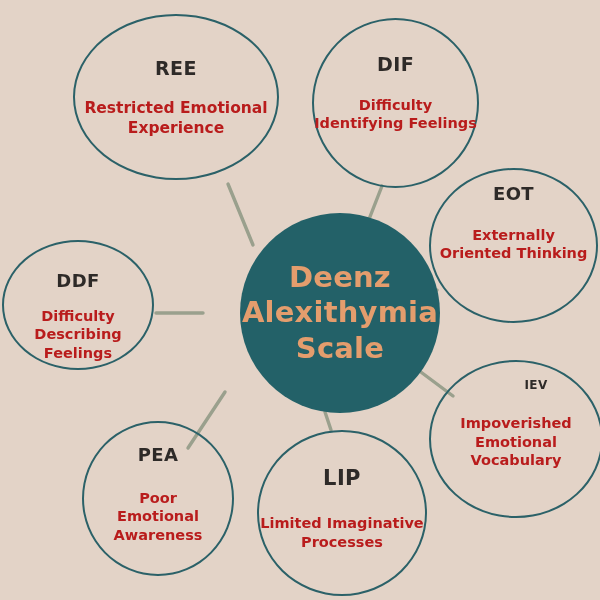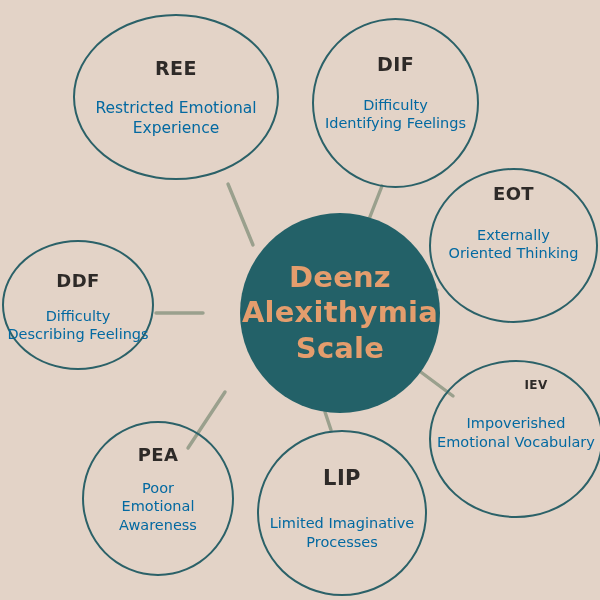--- a/index.html
+++ b/index.html
@@ -41,22 +41,22 @@
     background: transparent;
   }
   .node-code {
     font-weight: bold;
     color: #2e2a28;
     letter-spacing: 0.4px;
     line-height: 1.1;
     white-space: nowrap;
   }
   .node-label {
-    font-weight: normal;
-    color: #0369a1;
+    font-weight: bold;
+    color: #b91c1c;
     line-height: 1.28;
     white-space: pre-line;
   }
   
   #hub {
     left: 200px;
     top: 213px;
     width: 200px;
     height: 200px;
     background: #236168;
@@ -89,21 +89,21 @@
   #node-iev { left: 429px; top: 360px; width: 174px; height: 158px; padding-top: 17px; }
   #node-iev .node-code { font-size: 12px; margin-left: 40px; }
   #node-iev .node-label { font-size: 14.5px; margin-top: 22px; }
   
   #node-lip { left: 257px; top: 430px; width: 170px; height: 166px; padding-top: 35px; }
   #node-lip .node-code { font-size: 21px; }
   #node-lip .node-label { font-size: 14.5px; margin-top: 24px; }
   
   #node-pea { left: 82px; top: 421px; width: 152px; height: 155px; padding-top: 22px; }
   #node-pea .node-code { font-size: 18px; }
-  #node-pea .node-label { font-size: 14.5px; margin-top: 14px; }
+  #node-pea .node-label { font-size: 14.5px; margin-top: 24px; }
   
   #node-ddf { left: 2px; top: 240px; width: 152px; height: 130px; padding-top: 14px; }
   #node-ddf .node-code { font-size: 18px; margin-top: 15px; }
   #node-ddf .node-label { font-size: 14.5px; margin-top: 16px; }
 </style>
 </head>
 <body>
 
 <div id="diagram">
 

